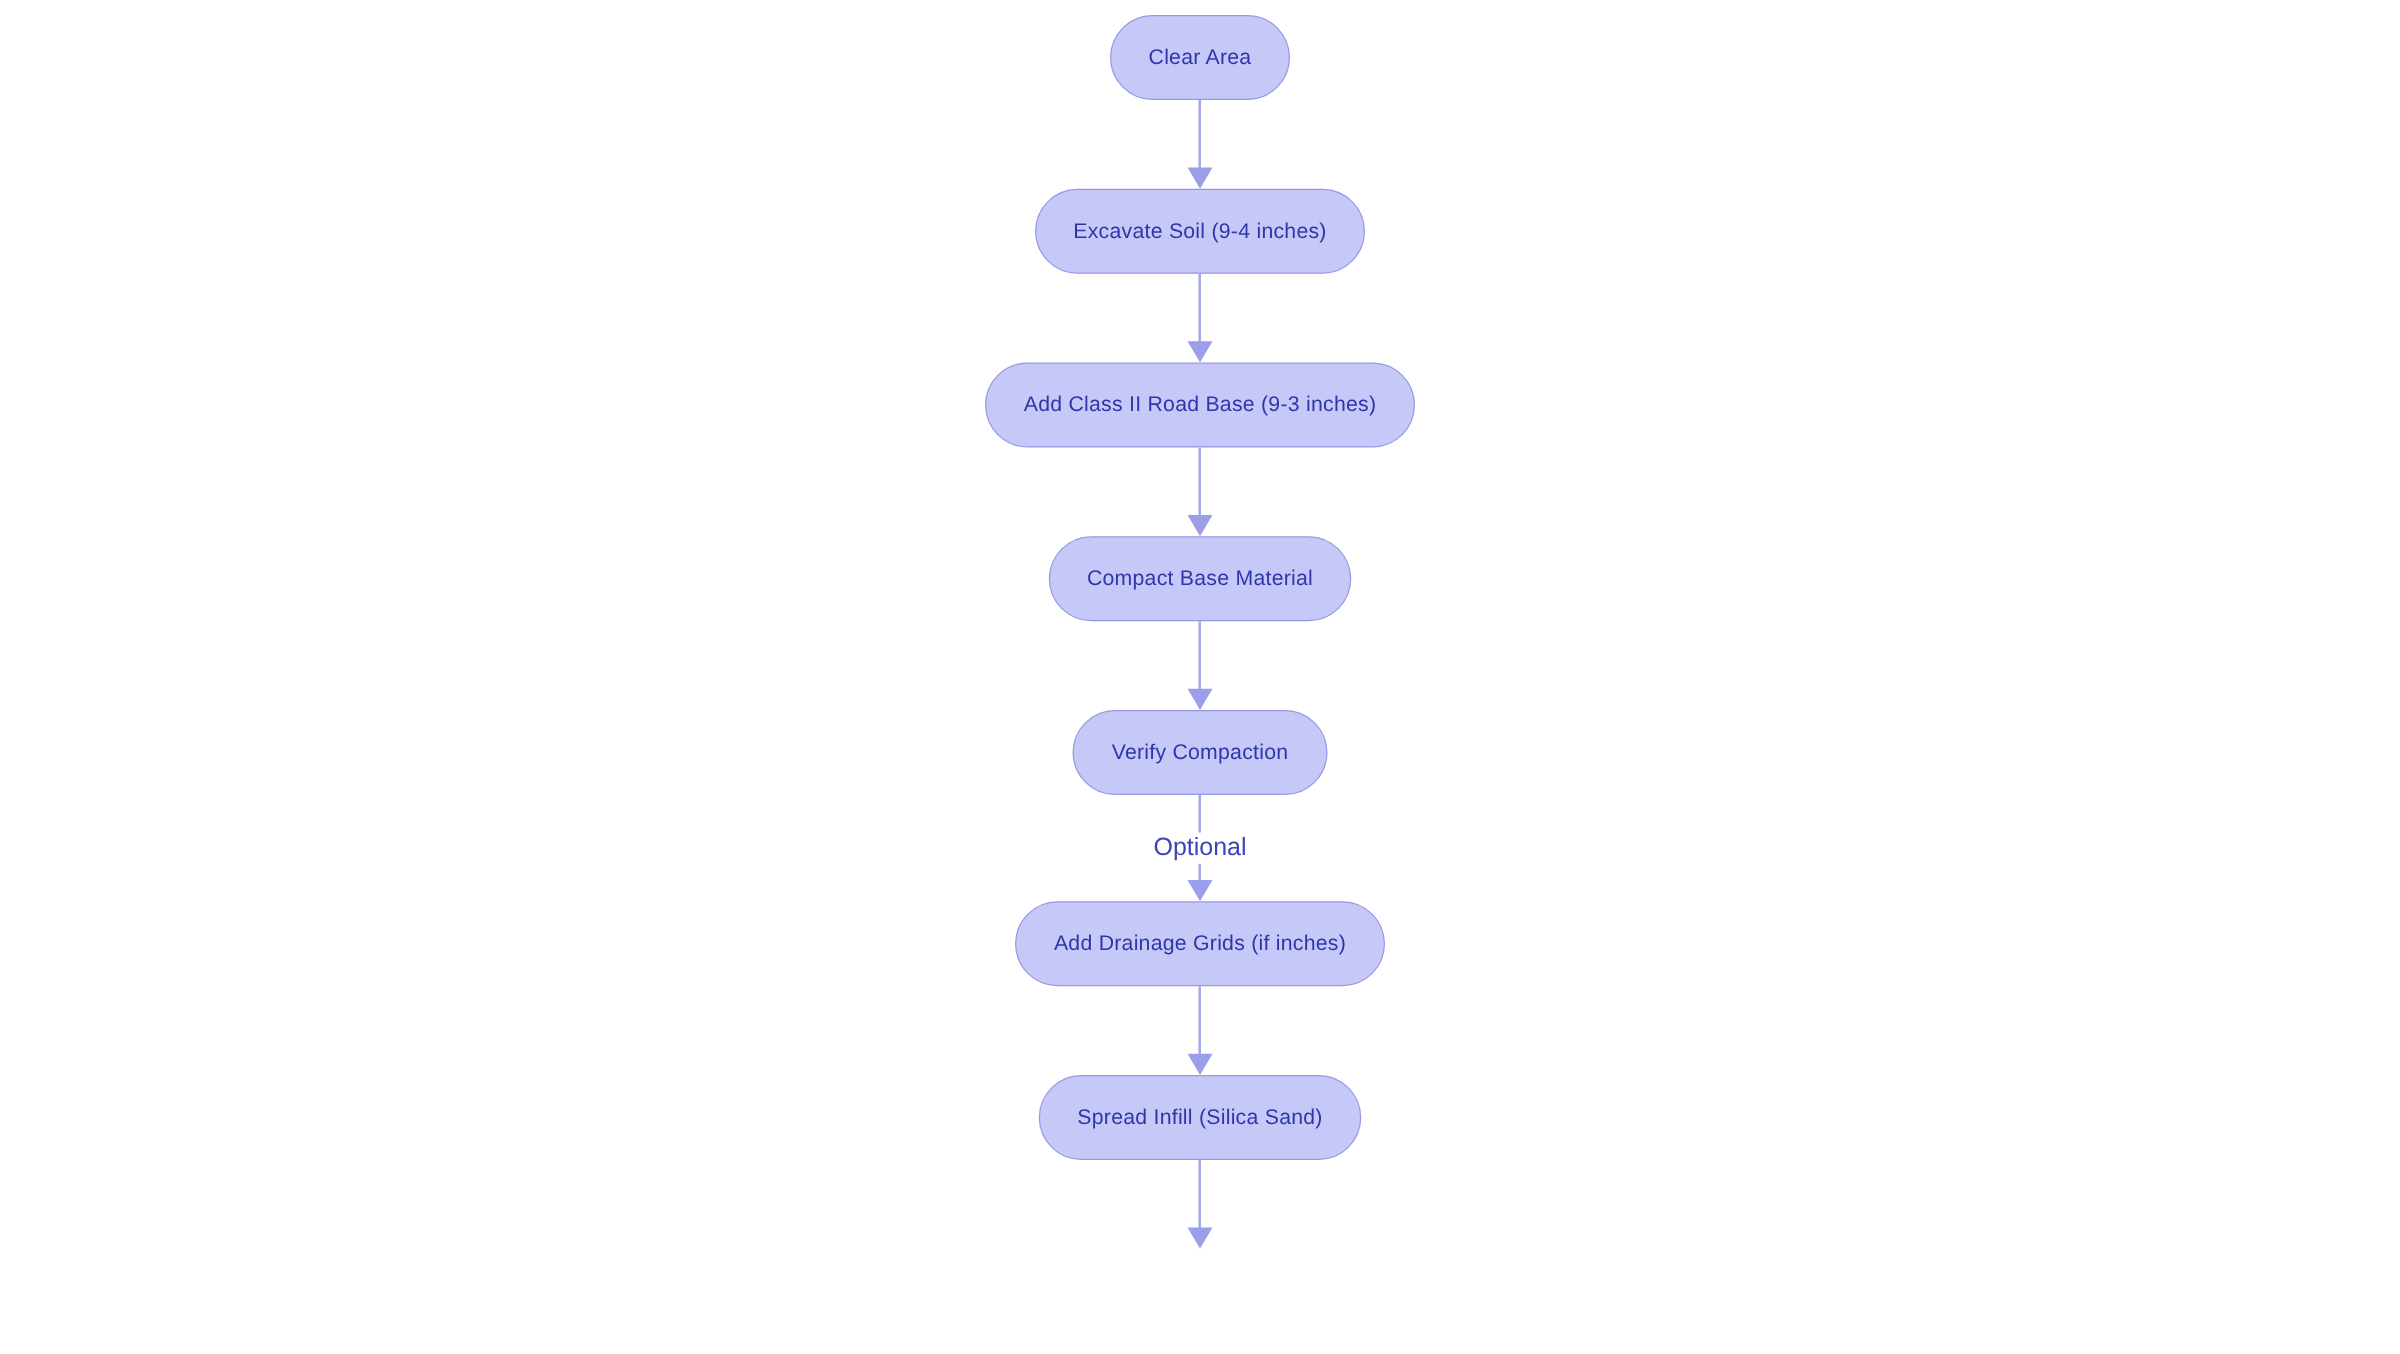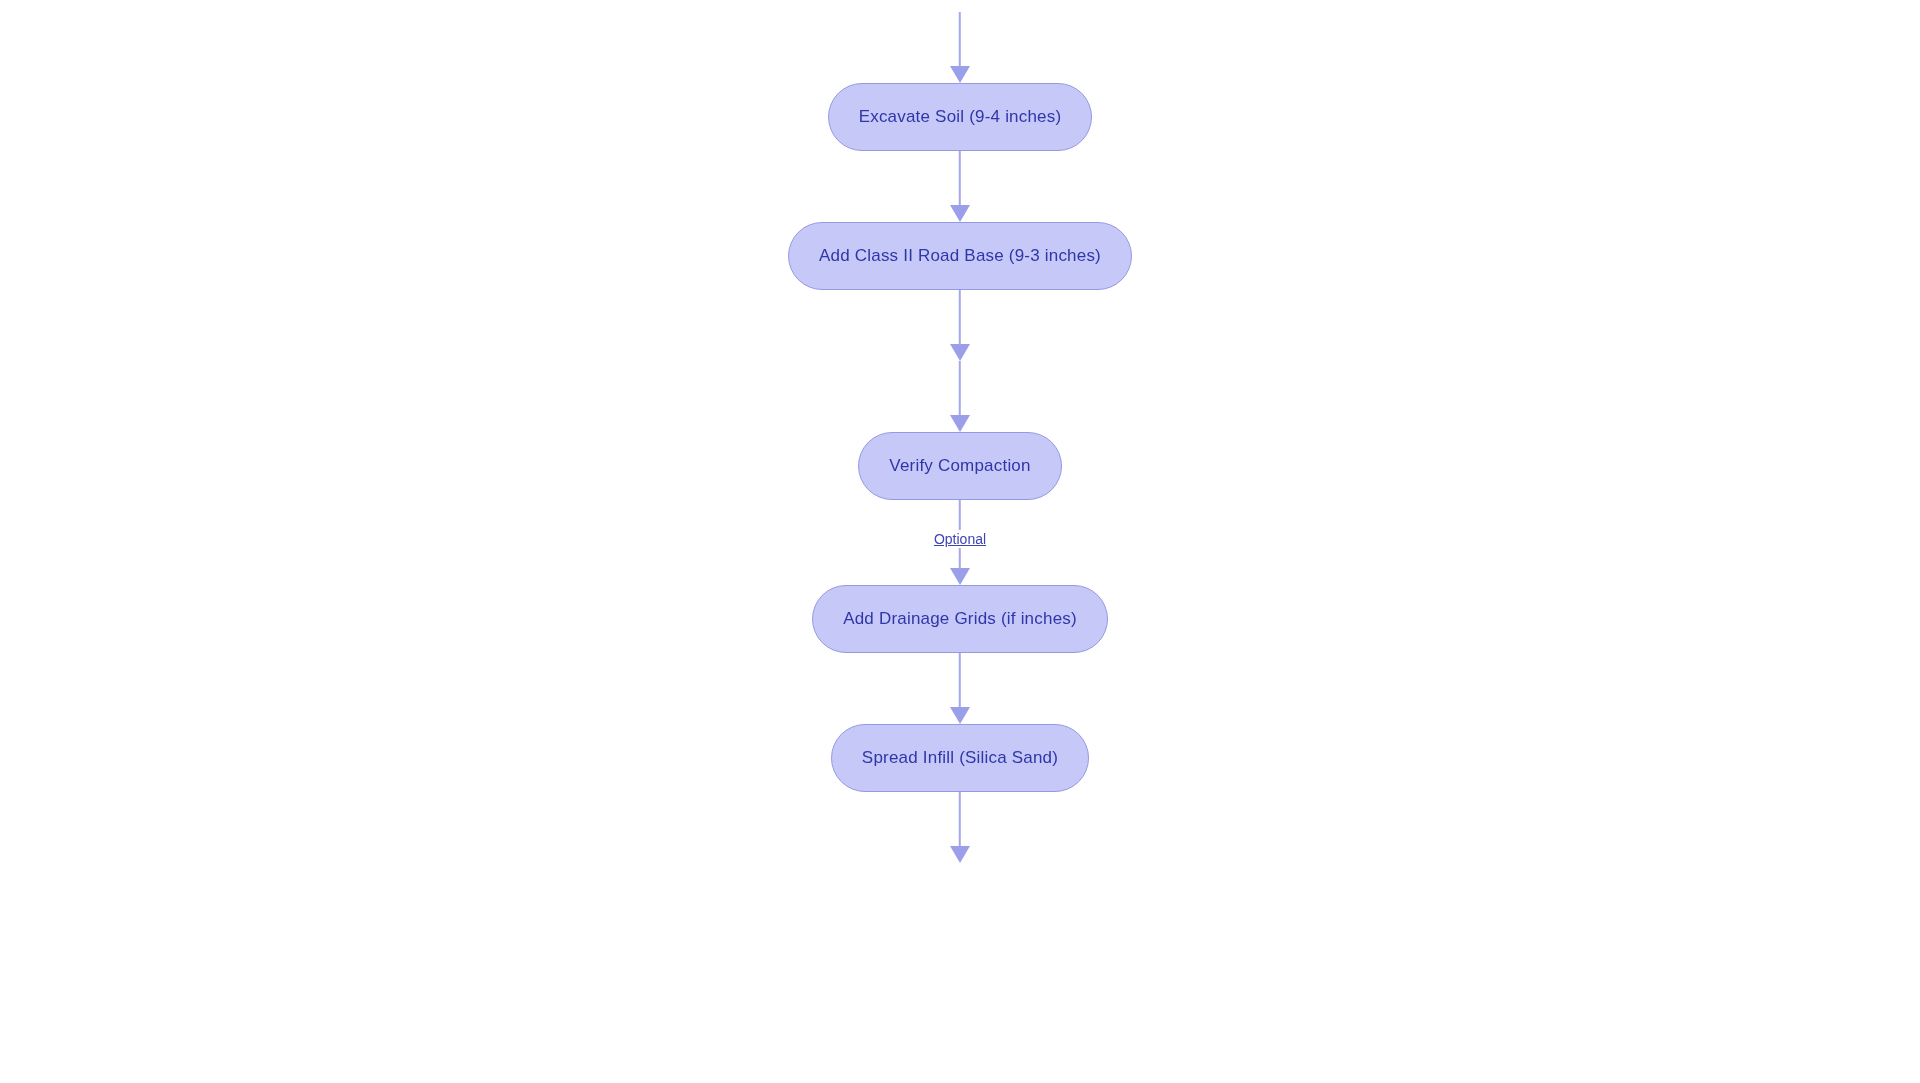--- a/index.html
+++ b/index.html
@@ -76,33 +76,35 @@
     border-right: 10.5px solid transparent;
     border-top: 17px solid var(--edge-head);
   }
   .edge-label {
     position: absolute;
     left: 50%;
     transform: translateX(-50%);
     top: 30px;
     background: var(--bg);
     padding: 1px 6px;
-    font-size: 14px;
+    font-size: 20px;
     color: var(--edge-label);
     white-space: nowrap;
     z-index: 2;
-    text-decoration: underline;
   }
 </style>
 </head>
 <body>
 
 <div class="canvas">
   <div class="flow">
 
+    <div class="node">
+      <span>Clear Area</span>
+    </div>
 
     <div class="connector">
       <span class="line"></span>
       <span class="head"></span>
     </div>
 
     <div class="node">
       <span>Excavate Soil (9-4 inches)</span>
     </div>
 
@@ -113,20 +115,23 @@
 
     <div class="node">
       <span>Add Class II Road Base (9-3 inches)</span>
     </div>
 
     <div class="connector">
       <span class="line"></span>
       <span class="head"></span>
     </div>
 
+    <div class="node">
+      <span>Compact Base Material</span>
+    </div>
 
     <div class="connector">
       <span class="line"></span>
       <span class="head"></span>
     </div>
 
     <div class="node">
       <span>Verify Compaction</span>
     </div>
 

